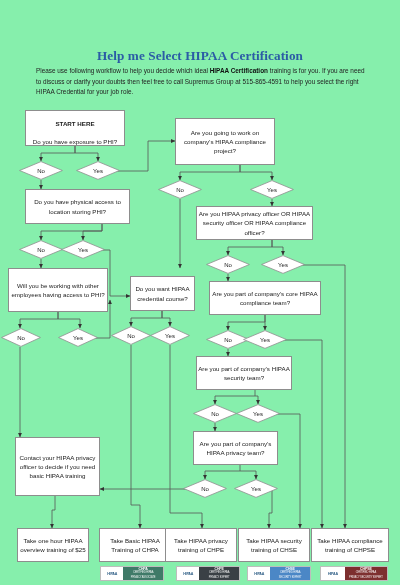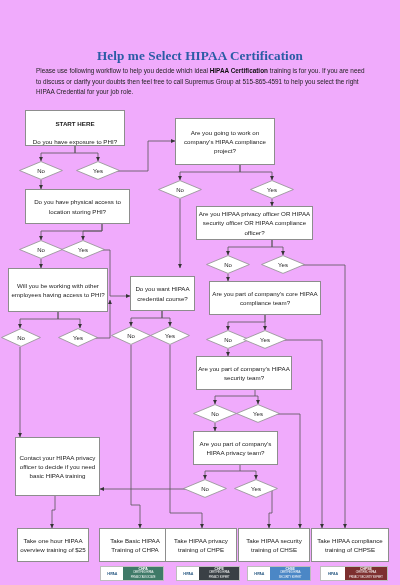--- a/index.html
+++ b/index.html
@@ -4,21 +4,21 @@
 <style>
   html, body {
     margin: 0;
     padding: 0;
     background: #ffffff;
   }
   #page {
     position: relative;
     width: 400px;
     height: 585px;
-    background: #f0abfc;
+    background: #86efac;
     font-family: "Liberation Sans", sans-serif;
     overflow: hidden;
   }
   #title {
     position: absolute;
     left: 0;
     top: 48px;
     width: 400px;
     text-align: center;
     font-family: "Liberation Serif", serif;

